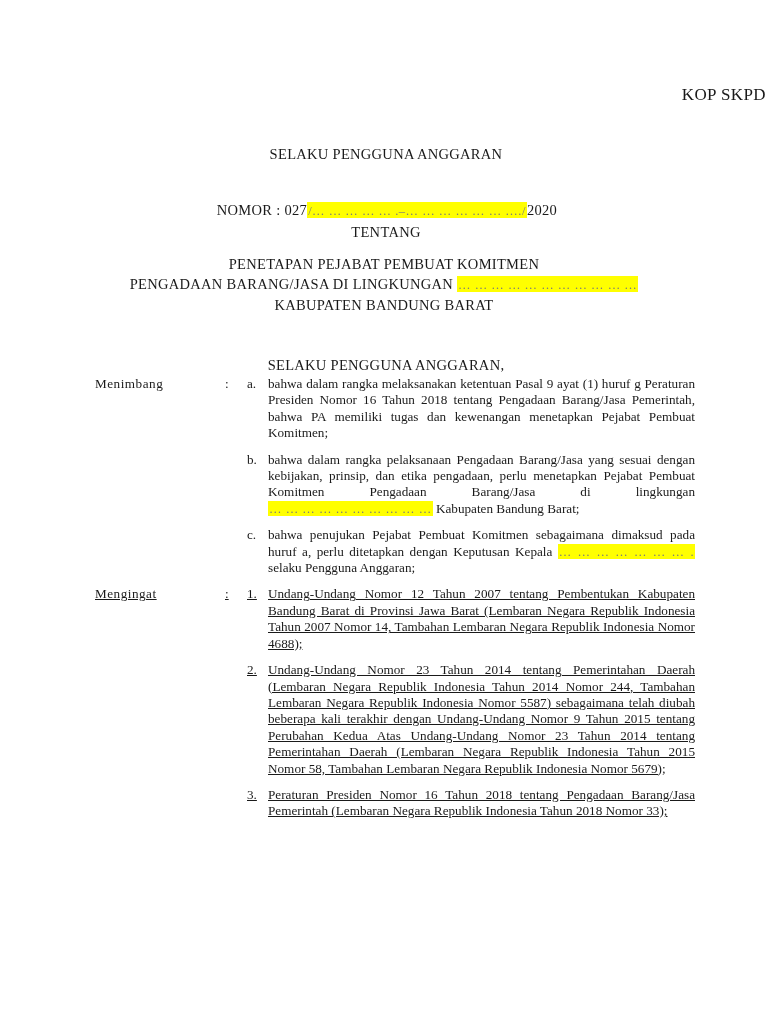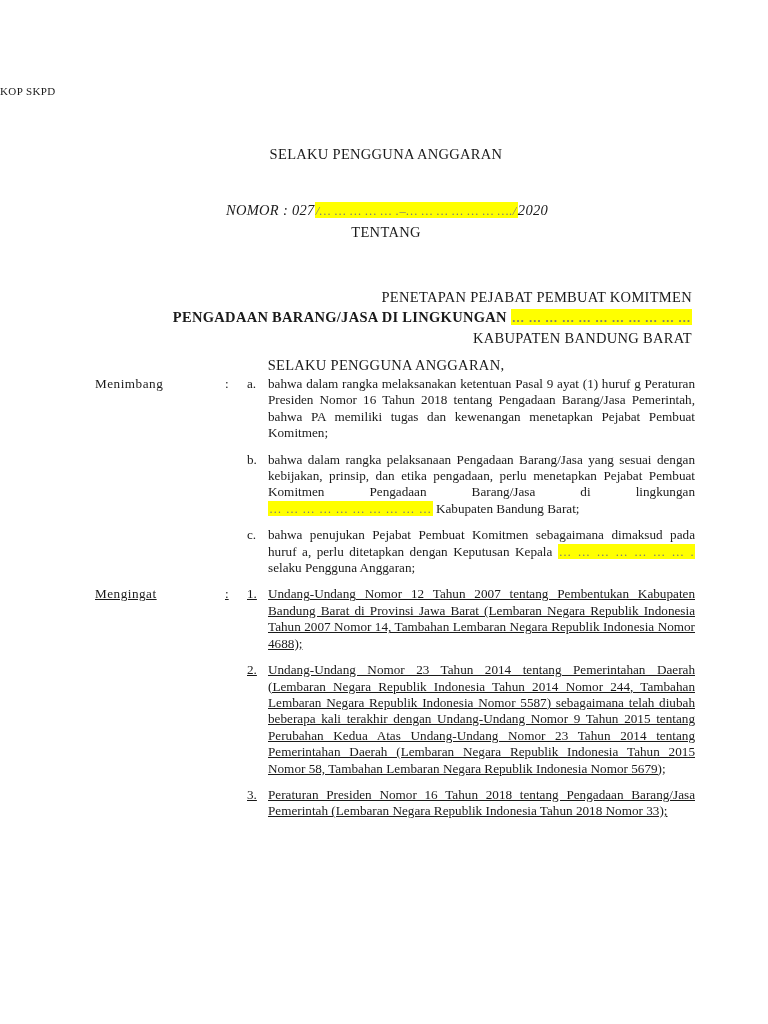--- a/index.html
+++ b/index.html
@@ -36,22 +36,22 @@
     letter-spacing: 0.5px;
     font-size: 12.5px;
   }
 
   
   .kop {
     position: absolute;
     top: 85px;
     left: 0;
     width: 768px;
-    text-align: left;
-    font-size: 11px;
+    text-align: right;
+    font-size: 17px;
     letter-spacing: 0.4px;
     padding-right: 2px;
     box-sizing: border-box;
   }
 
   
   .masthead {
     position: absolute;
     top: 144px;
     left: 76px;
@@ -68,21 +68,20 @@
     position: absolute;
     top: 202px;
     left: 76px;
     width: 616px;
     font-size: 14.5px;
     letter-spacing: 0.3px;
     text-align: center;
     padding-left: 6px;
     box-sizing: border-box;
     white-space: nowrap;
-    font-style: italic;
   }
   .tentang {
     position: absolute;
     top: 224px;
     left: 76px;
     width: 616px;
     font-size: 14.5px;
     letter-spacing: 0.3px;
     text-align: center;
     padding-left: 4px;
@@ -90,26 +89,25 @@
   }
 
   .subject {
     position: absolute;
     top: 254px;
     left: 76px;
     width: 616px;
     font-size: 14.5px;
     letter-spacing: 0.3px;
     line-height: 20px;
-    text-align: right;
-    box-sizing: border-box;
-    margin-top: 33px;
+    text-align: center;
+    box-sizing: border-box;
   }
   .subject .s-line { white-space: nowrap; }
-  .subject .s2 { padding-left: 0; font-weight: bold; }
+  .subject .s2 { padding-left: 0; }
 
   .kepala {
     position: absolute;
     top: 313px;
     left: 76px;
     width: 616px;
     font-size: 14.5px;
     letter-spacing: 0.3px;
     text-align: center;
     padding-left: 6px;

